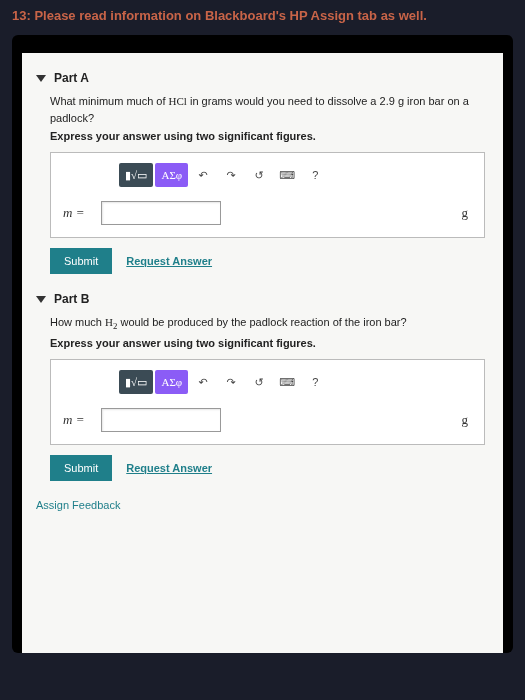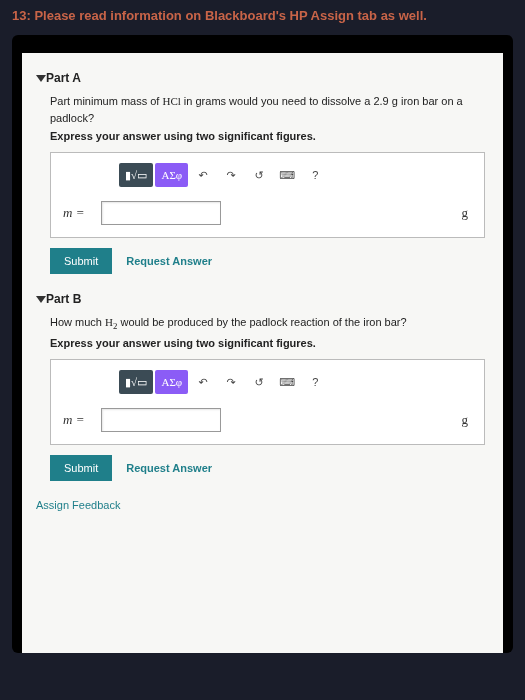--- a/index.html
+++ b/index.html
@@ -26,20 +26,21 @@
       border-radius: 6px;
     }
     .screen {
       background: #f7f7f5;
       padding: 18px 18px 20px 14px;
       min-height: 600px;
     }
     .part-row {
       display: flex;
       align-items: center;
+      gap: 8px;
       margin-bottom: 8px;
     }
     .caret {
       width: 0; height: 0;
       border-left: 5px solid transparent;
       border-right: 5px solid transparent;
       border-top: 7px solid #333;
     }
     .part-title {
       font-weight: bold;
@@ -126,20 +127,21 @@
       background: #1f7f8a;
       color: #fff;
       border: none;
       padding: 7px 14px;
       font-size: 11px;
       cursor: pointer;
     }
     .request-link {
       color: #1f7f8a;
       font-size: 11px;
+      text-decoration: underline;
       font-weight: bold;
       cursor: pointer;
     }
     .feedback {
       color: #1f7f8a;
       font-size: 11px;
       margin-top: 12px;
       cursor: pointer;
     }
     .sub { vertical-align: sub; font-size: 0.8em; }
@@ -151,21 +153,21 @@
   <div class="header-bar">13: Please read information on Blackboard's HP Assign tab as well.</div>
   <div class="laptop-frame">
     <div class="screen">
 
       <div class="part-row">
         <span class="caret"></span>
         <span class="part-title">Part A</span>
       </div>
       <div class="part-body">
         <p class="question">
-          <span>Part minimum mass of </span><span class="chem">HCl</span><span> in grams would you need to dissolve a 2.9 g iron bar on a padlock?</span>
+          <span>What minimum much of </span><span class="chem">HCl</span><span> in grams would you need to dissolve a 2.9 g iron bar on a padlock?</span>
         </p>
         <p class="instruction">Express your answer using two significant figures.</p>
 
         <div class="answer-box">
           <div class="toolbar">
             <span class="tb-btn dark x">▮√▭</span>
             <span class="tb-btn greek">ΑΣφ</span>
             <span class="tb-btn light">↶</span>
             <span class="tb-btn light">↷</span>
             <span class="tb-btn light">↺</span>

